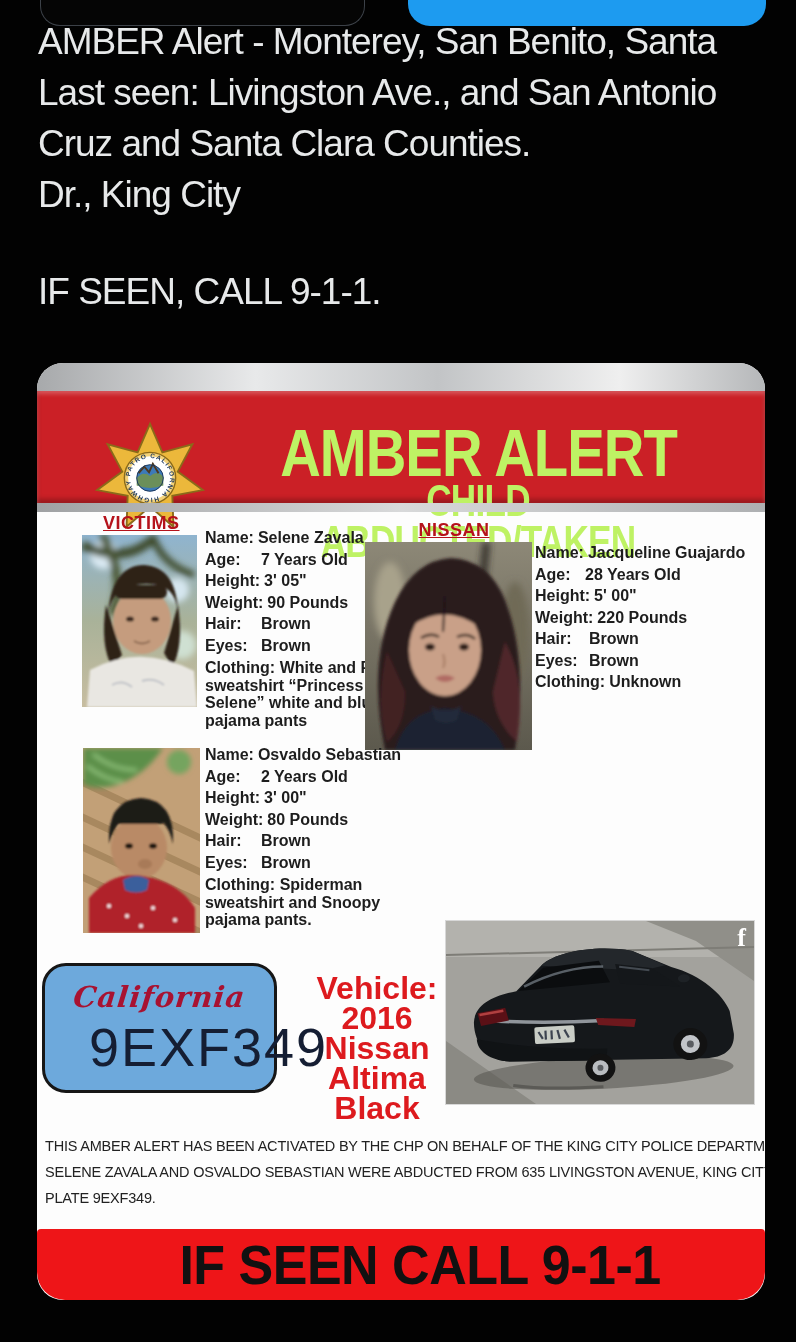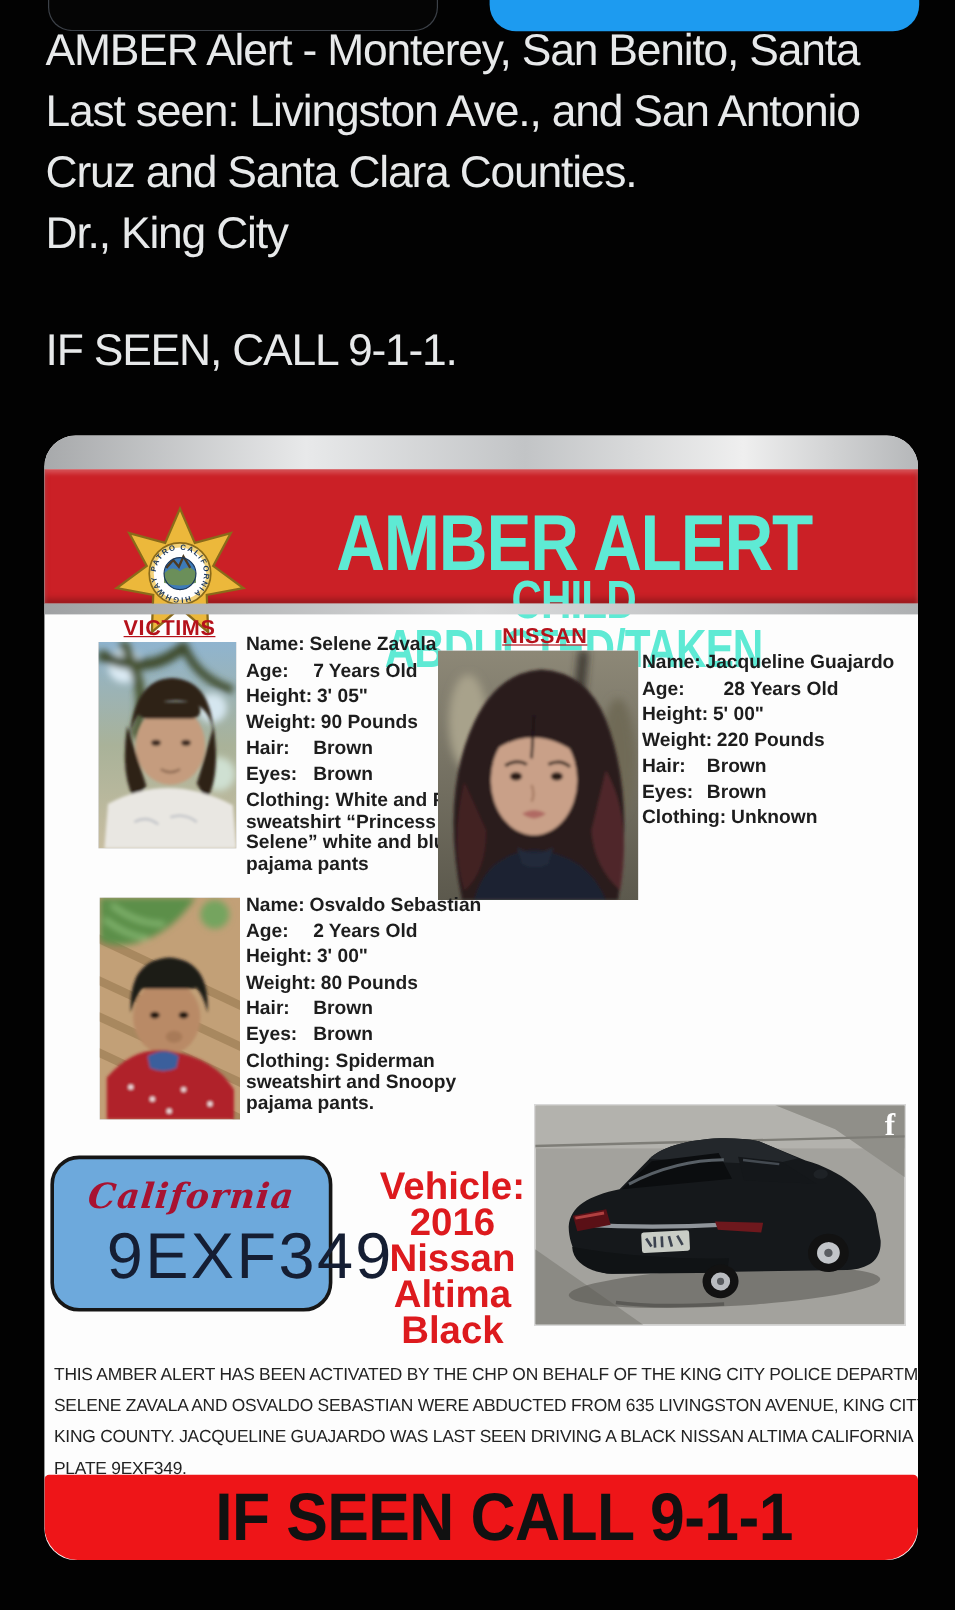--- a/index.html
+++ b/index.html
@@ -34,21 +34,21 @@
   
   .poster{position:absolute;left:37px;top:363px;width:728px;height:937px;
       background:#fdfdfd;border-radius:26px;overflow:hidden;}
   .glare{position:absolute;left:0;top:0;width:728px;height:28px;
       background:linear-gradient(90deg,#a7a9ab,#e8e9ea 30%,#c2c4c6 55%,#efefef 80%,#b5b7b9);}
   .banner{position:absolute;left:0;top:28px;width:728px;height:112px;background:var(--banner-red);
       box-shadow:inset 0 3px 4px rgba(255,255,255,.25), inset 0 -4px 5px rgba(0,0,0,.25);}
   .banner-strip{position:absolute;left:0;top:140px;width:728px;height:9px;
       background:linear-gradient(90deg,#9fa1a3,#d8d9da,#aeb0b2);}
   .badge{position:absolute;left:56px;top:30px;width:114px;height:114px;}
-  .title-stack{position:absolute;left:176px;top:36px;width:530px;text-align:center;color:#5eead4;}
+  .title-stack{position:absolute;left:176px;top:36px;width:530px;text-align:center;color:#bef264;}
   .title-line1{display:inline-block;font-size:58px;font-weight:700;letter-spacing:-1px;
       transform:scale(.97,1.14);transform-origin:center;line-height:52px;}
   .title-line2{display:inline-block;font-size:44px;font-weight:700;letter-spacing:-1px;
       transform:scale(.8,1.02);transform-origin:center;line-height:40px;margin-top:2px;}
 
   .sec-heading{position:absolute;color:var(--heading-red);font-size:18px;font-weight:700;
       text-decoration:underline;letter-spacing:.5px;}
   .photo{position:absolute;overflow:hidden;background:#ccc;}
   .photo svg{display:block;}
 
@@ -237,21 +237,21 @@
       </svg>
     </div>
 
     <div class="details" style="left:498px;top:181px;width:226px;">
       <div class="drow">
           <span class="dlabel">Name:</span>
           <span class="dval">Jacqueline Guajardo</span>
         </div>
       <div class="drow">
           <span class="dlabel">Age:</span>
-          <span class="dval" style="margin-left:20px;">28 Years Old</span>
+          <span class="dval" style="margin-left:2px;">28 Years Old</span>
         </div>
       <div class="drow">
           <span class="dlabel">Height:</span>
           <span class="dval">5' 00"</span>
         </div>
       <div class="drow">
           <span class="dlabel">Weight:</span>
           <span class="dval">220 Pounds</span>
         </div>
       <div class="drow">
@@ -385,21 +385,20 @@
           <ellipse cx="243" cy="128" rx="3.5" ry="3.5" fill="#5a5d61"></ellipse>
           <path d="M64,160 q30,6 90,6" stroke="#3e3d39" stroke-width="3" fill="none" opacity=".5"></path>
         </g>
       </svg>
       <div class="fwm">f</div>
     </div>
 
     <div class="disclaimer">
       <div>THIS AMBER ALERT HAS BEEN ACTIVATED BY THE CHP ON BEHALF OF THE KING CITY POLICE DEPARTMENT.</div>
       <div>SELENE ZAVALA AND OSVALDO SEBASTIAN WERE ABDUCTED FROM 635 LIVINGSTON  AVENUE, KING CITY,</div>
-      <div>KING COUNTY.  JACQUELINE GUAJARDO WAS LAST SEEN DRIVING A BLACK NISSAN ALTIMA CALIFORNIA</div>
       <div>PLATE 9EXF349.</div>
     </div>
 
     <div class="footer-bar">
       <div class="footer-text">IF SEEN CALL 9-1-1</div>
     </div>
   </div>
 
 </div>
 

